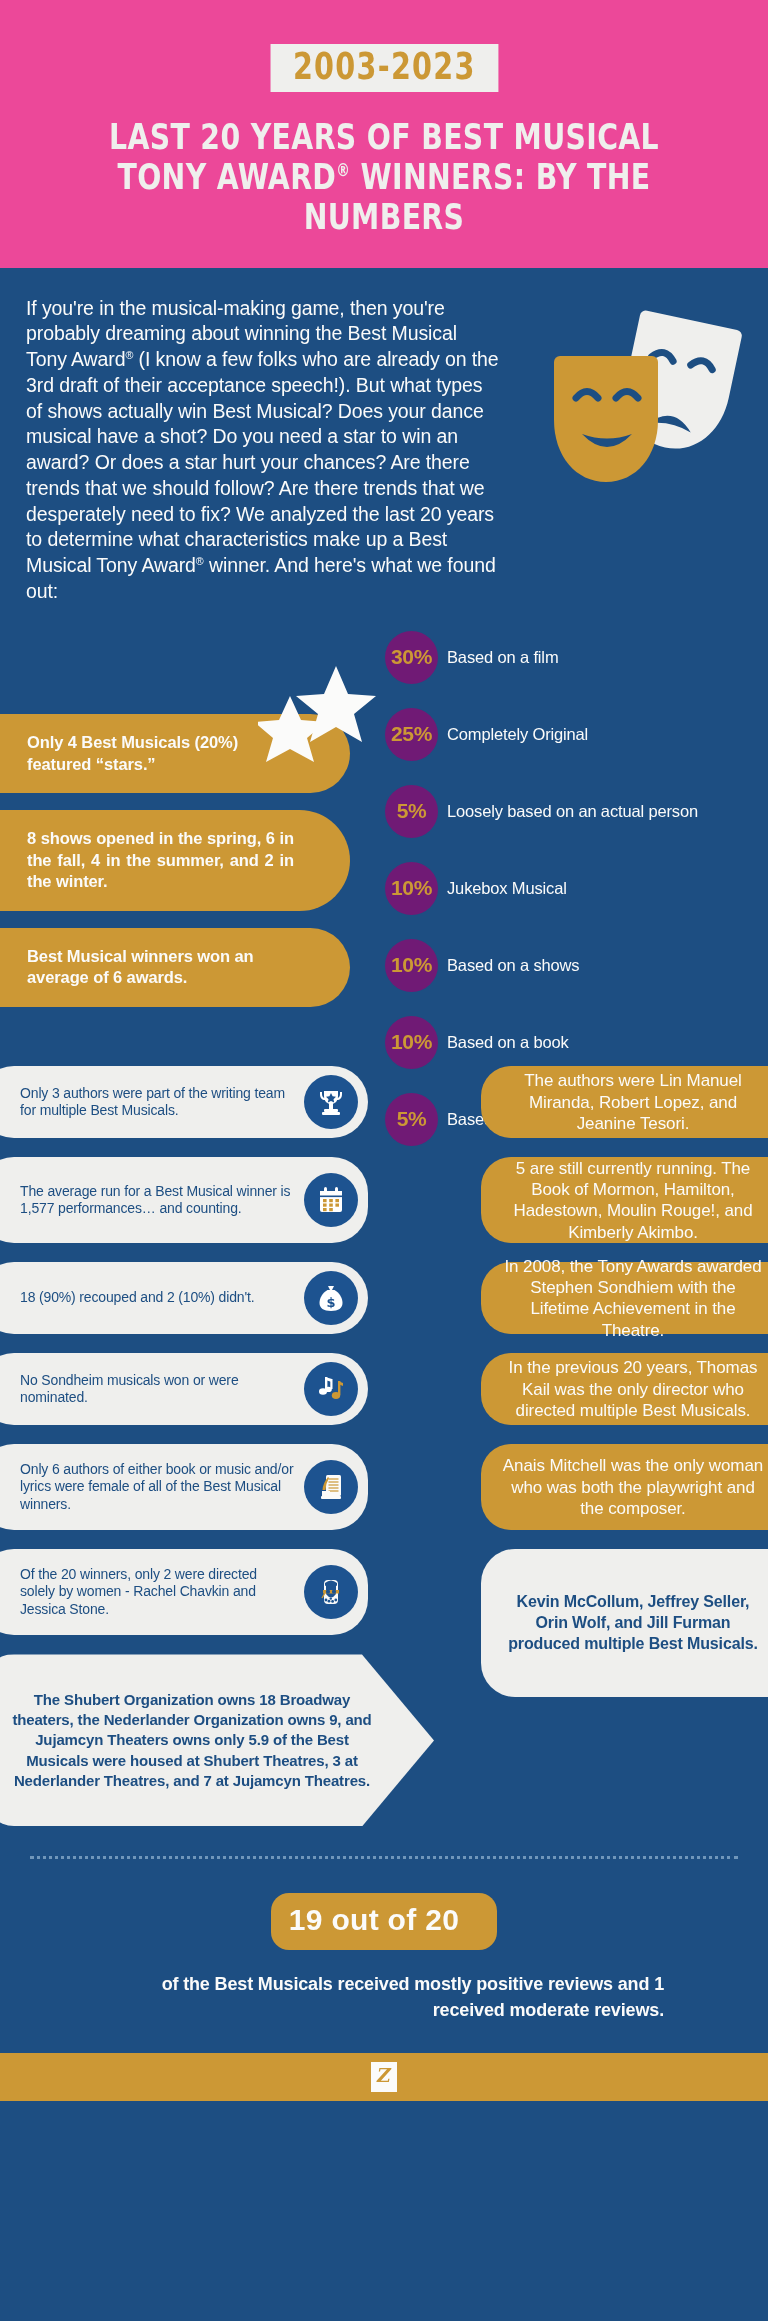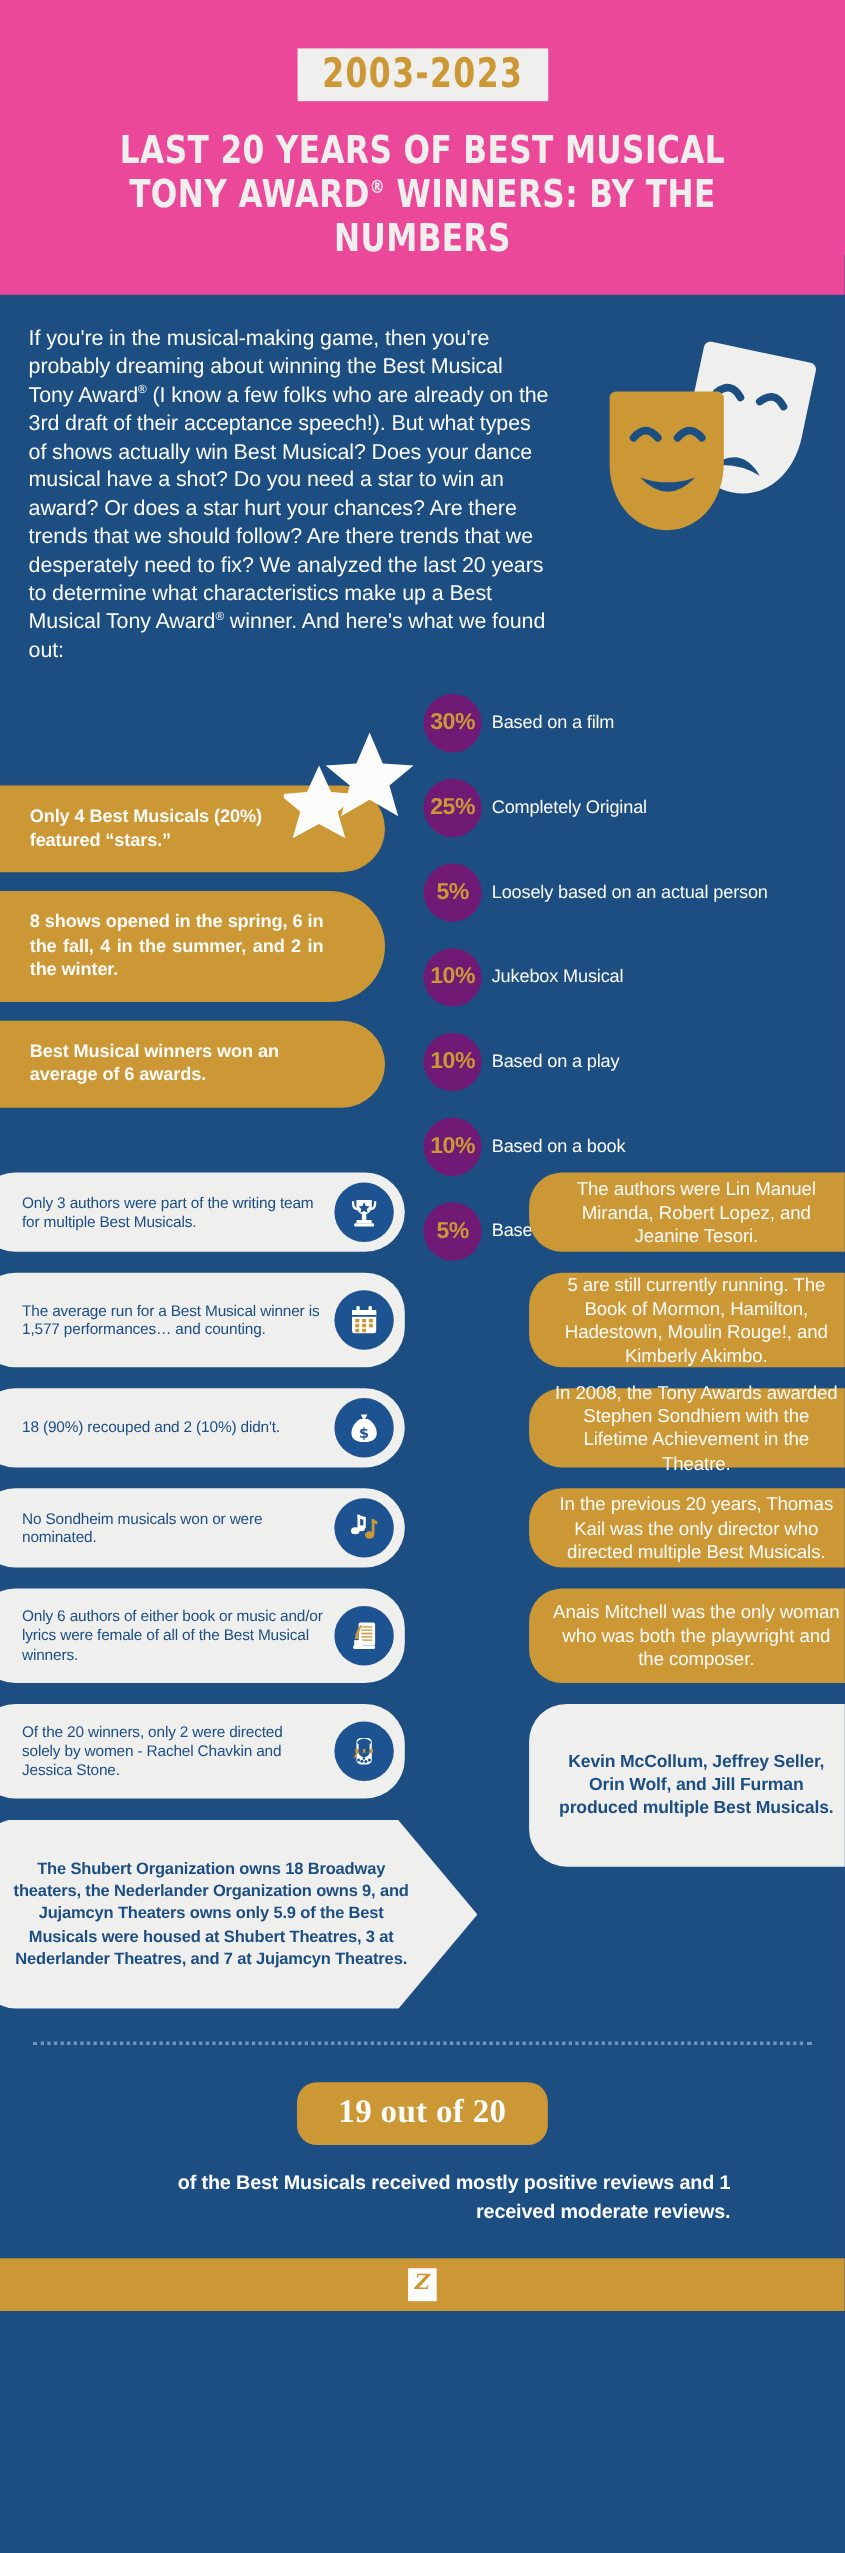--- a/index.html
+++ b/index.html
@@ -196,24 +196,24 @@
     margin: 30px 30px 0 30px;
     border-top: 3px dotted #7fa3c4;
     opacity: 0.85;
   }
   .footer { text-align: center; padding: 34px 0 30px 0; }
   .pill {
     display: inline-block;
     background: #cc9835;
     border-radius: 18px;
     color: #fbfbfa;
-    font-family: Liberation Serif, serif;
+    font-family: Liberation Sans, sans-serif;
     font-weight: bold;
     font-size: 30px;
-    padding: 10px 38px 13px 38px;
+    padding: 10px 38px 13px 18px;
     letter-spacing: 0.3px;
   }
   .footnote {
     margin: 22px auto 0 auto;
     width: 560px;
     color: #fbfbfa;
     font-weight: bold;
     font-size: 18px;
     line-height: 1.4;
     letter-spacing: -0.15px;
@@ -283,21 +283,21 @@
       <div class="pct-row">
         <div class="pct-circle">5%</div>
         <div class="pct-label">Loosely based on an actual person</div>
       </div>
       <div class="pct-row">
         <div class="pct-circle">10%</div>
         <div class="pct-label">Jukebox Musical</div>
       </div>
       <div class="pct-row">
         <div class="pct-circle">10%</div>
-        <div class="pct-label">Based on a play</div>
+        <div class="pct-label">Based on a shows</div>
       </div>
       <div class="pct-row">
         <div class="pct-circle">10%</div>
         <div class="pct-label">Based on a book</div>
       </div>
       <div class="pct-row">
         <div class="pct-circle">5%</div>
         <div class="pct-label">Based on Greek Mythology</div>
       </div>
     </div>

